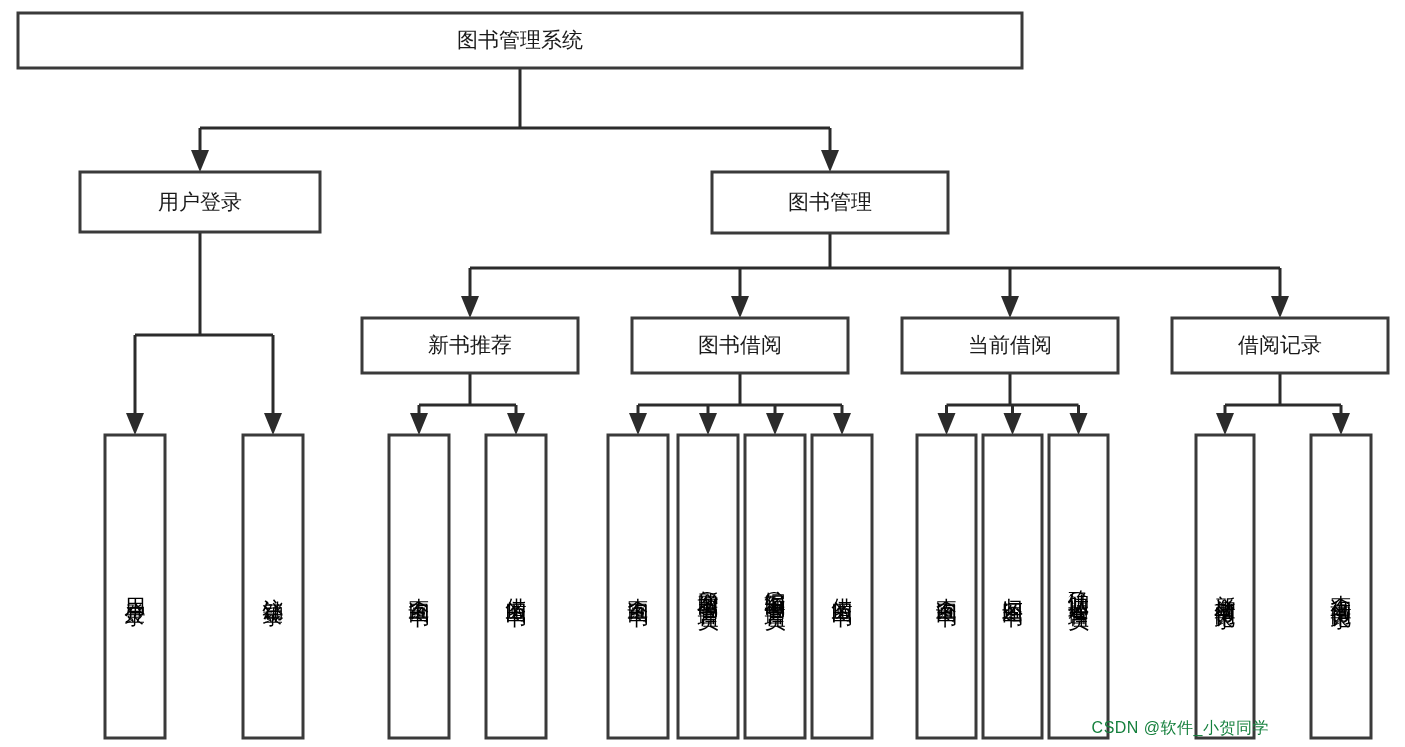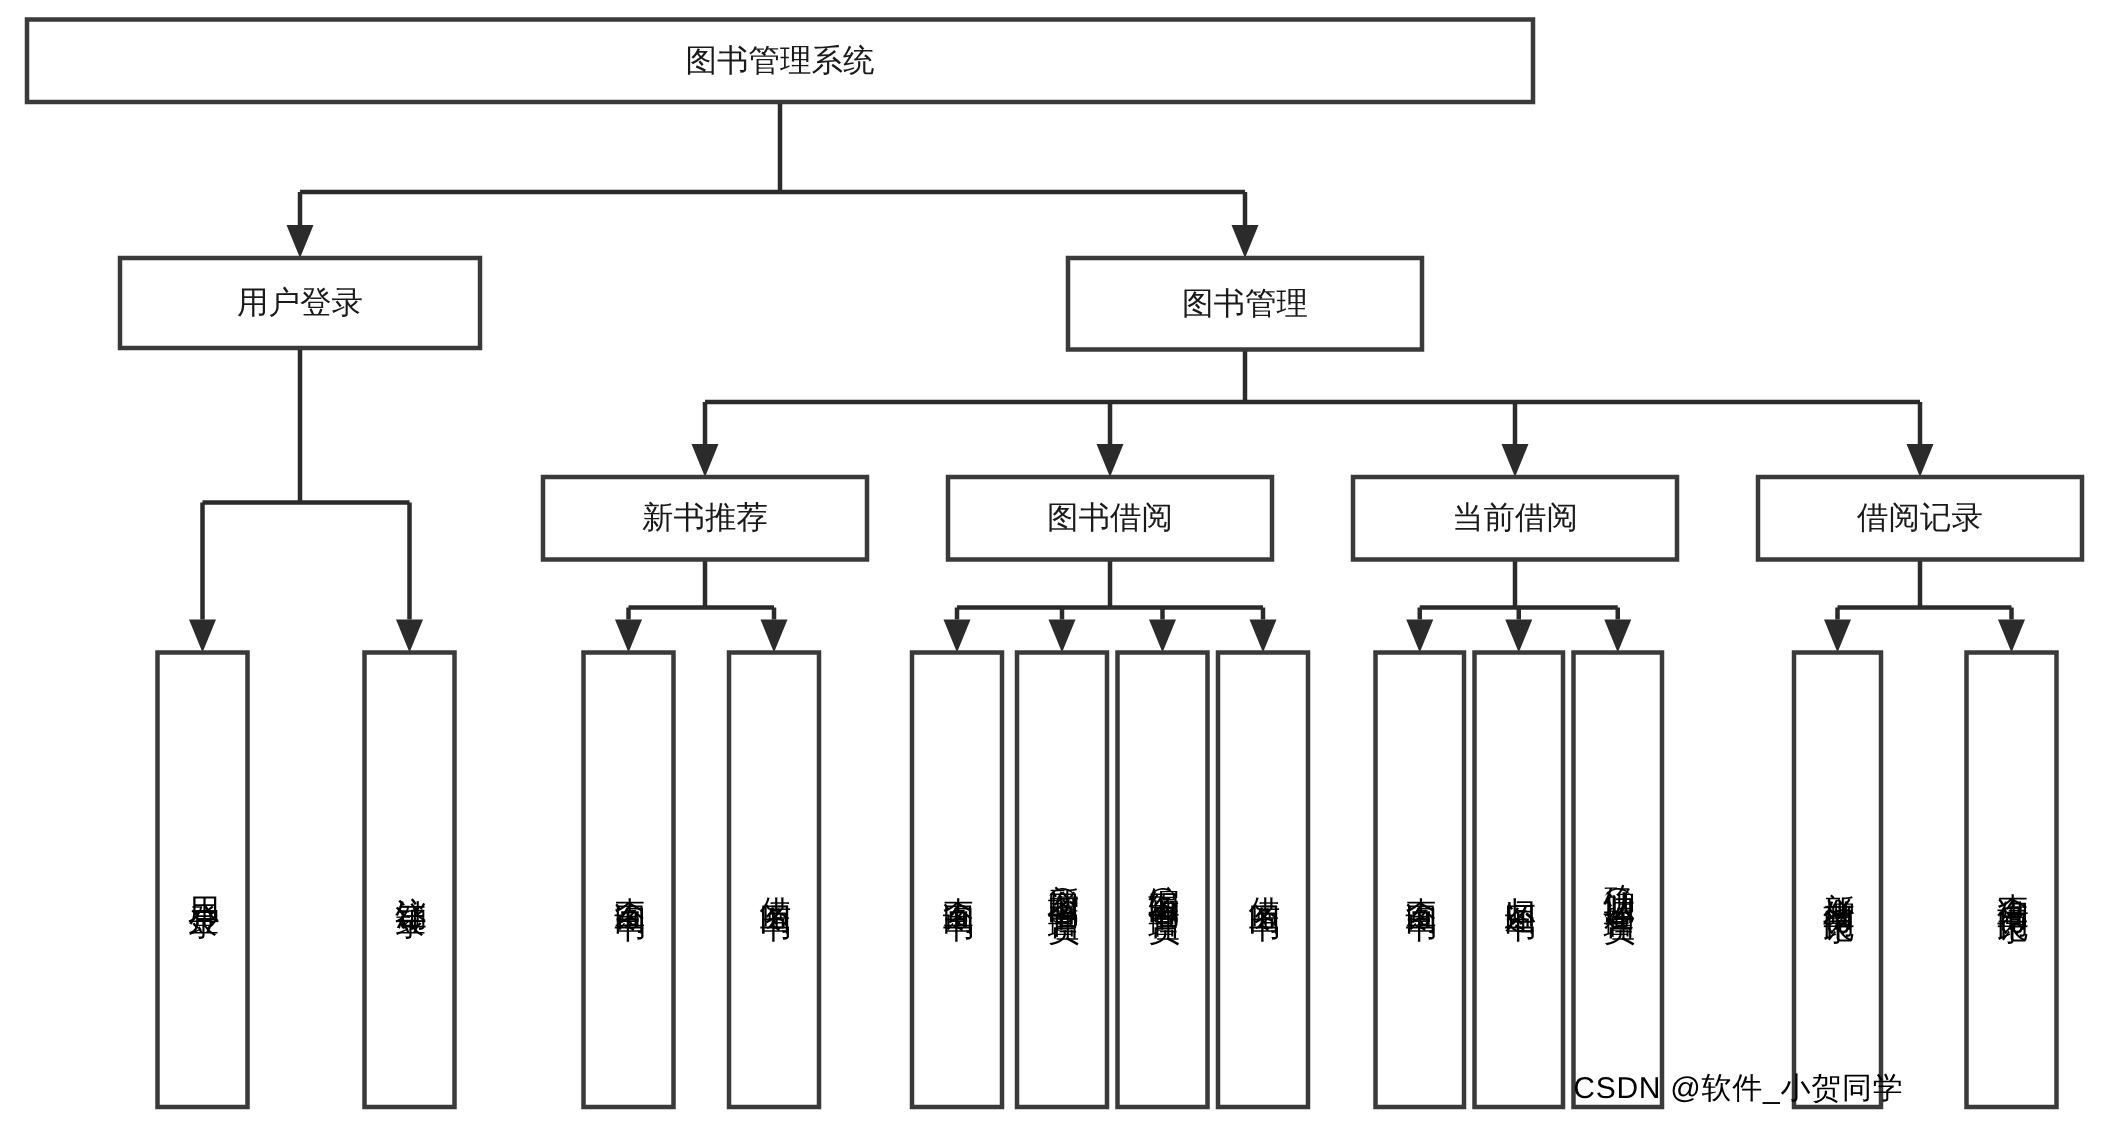--- a/index.html
+++ b/index.html
@@ -56,22 +56,22 @@
     writing-mode: vertical-rl;
     text-orientation: upright;
     letter-spacing: 3px;
     white-space: pre;
   }
   .watermark-text {
     position: absolute;
     right: 10px;
     bottom: 8px;
     font-family: "Liberation Sans", "DejaVu Sans", sans-serif;
-    font-size: 20px;
-    color: #000000;
+    font-size: 16px;
+    color: #15803d;
     letter-spacing: 0.5px;
     pointer-events: none;
     user-select: none;
   }
 </style>
 </head>
 <body>
 
 <div id="diagram-root">
   <svg class="tree-canvas" viewBox="0 0 1405 747">

